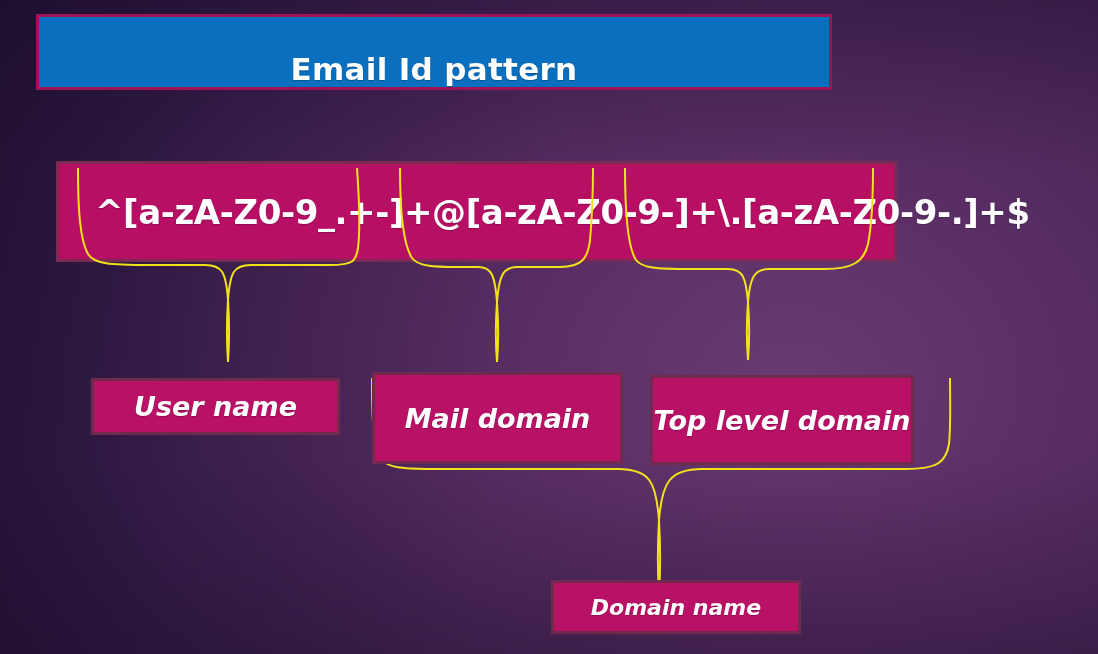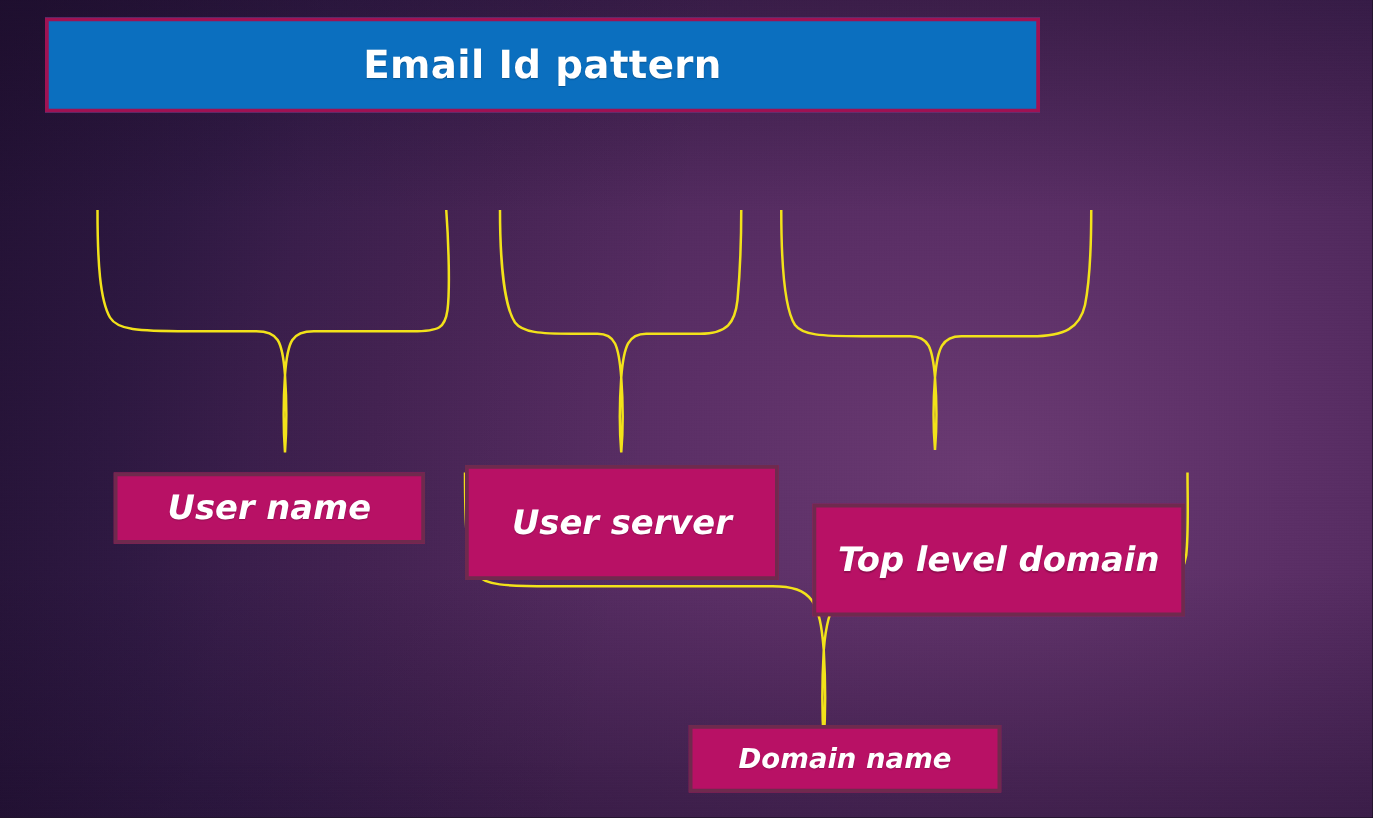--- a/index.html
+++ b/index.html
@@ -42,21 +42,21 @@
   
   #title-banner {
     left: 36px;
     top: 14px;
     width: 796px;
     height: 76px;
     background: #0b6fbf;
     border: 3px solid #9f1253;
     box-sizing: border-box;
     display: flex;
-    align-items: center;
+    align-items: flex-end;
     justify-content: center;
   }
   #title-banner .ttl {
     color: #ffffff;
     font-size: 31px;
     font-weight: bold;
     letter-spacing: .3px;
     text-shadow: 0 1px 1px rgba(0,0,0,.25);
   }
 
@@ -90,21 +90,21 @@
     display: flex;
     align-items: center;
     justify-content: center;
     color: #ffffff;
     font-weight: bold;
     text-shadow: 0 1px 1px rgba(0,0,0,.22);
     font-style: italic;
   }
   #chip-username   { left: 91px;  top: 378px; width: 249px; height: 57px;  font-size: 27px; }
   #chip-mailserver { left: 372px; top: 372px; width: 251px; height: 92px;  font-size: 27px; }
-  #chip-tld        { left: 650px; top: 375px; width: 298px; height: 90px;  font-size: 27px; margin-top: 28px; }
+  #chip-tld        { left: 650px; top: 375px; width: 264px; height: 90px;  font-size: 27px; }
   #chip-domain     { left: 551px; top: 580px; width: 250px; height: 54px;  font-size: 22px; }
 
   
   #braces {
     position: absolute;
     left: 0; top: 0;
     width: 1098px;
     height: 654px;
     pointer-events: none;
   }
@@ -115,20 +115,23 @@
 
 <div id="slide">
 
   <div id="grain"></div>
   <div id="vignette"></div>
 
   <div id="title-banner" class="abs">
     <span class="ttl">Email Id pattern</span>
   </div>
 
+  <div id="regex-bar" class="abs">
+    <span class="rx">^[a-zA-Z0-9_.+-]+@[a-zA-Z0-9-]+\.[a-zA-Z0-9-.]+$</span>
+  </div>
 
   <svg id="braces" viewBox="0 0 1098 654">
 
     <path d="
       M 78,168
       C 78,210 80,240 88,254
       C 94,264 110,265 150,265
       L 205,265
       C 222,265 226,272 228,300
       C 230,330 229,348 228,362
@@ -176,21 +179,21 @@
       L 905,469
       C 938,469 946,462 949,444
       C 951,424 950,398 950,378"></path>
   </svg>
 
   <div id="chip-username" class="chip abs">
     <span>User name</span>
   </div>
 
   <div id="chip-mailserver" class="chip abs">
-    <span>User server</span>
+    <span>Mail domain</span>
   </div>
 
   <div id="chip-tld" class="chip abs">
     <span>Top level domain</span>
   </div>
 
   <div id="chip-domain" class="chip abs">
     <span>Domain name</span>
   </div>
 

